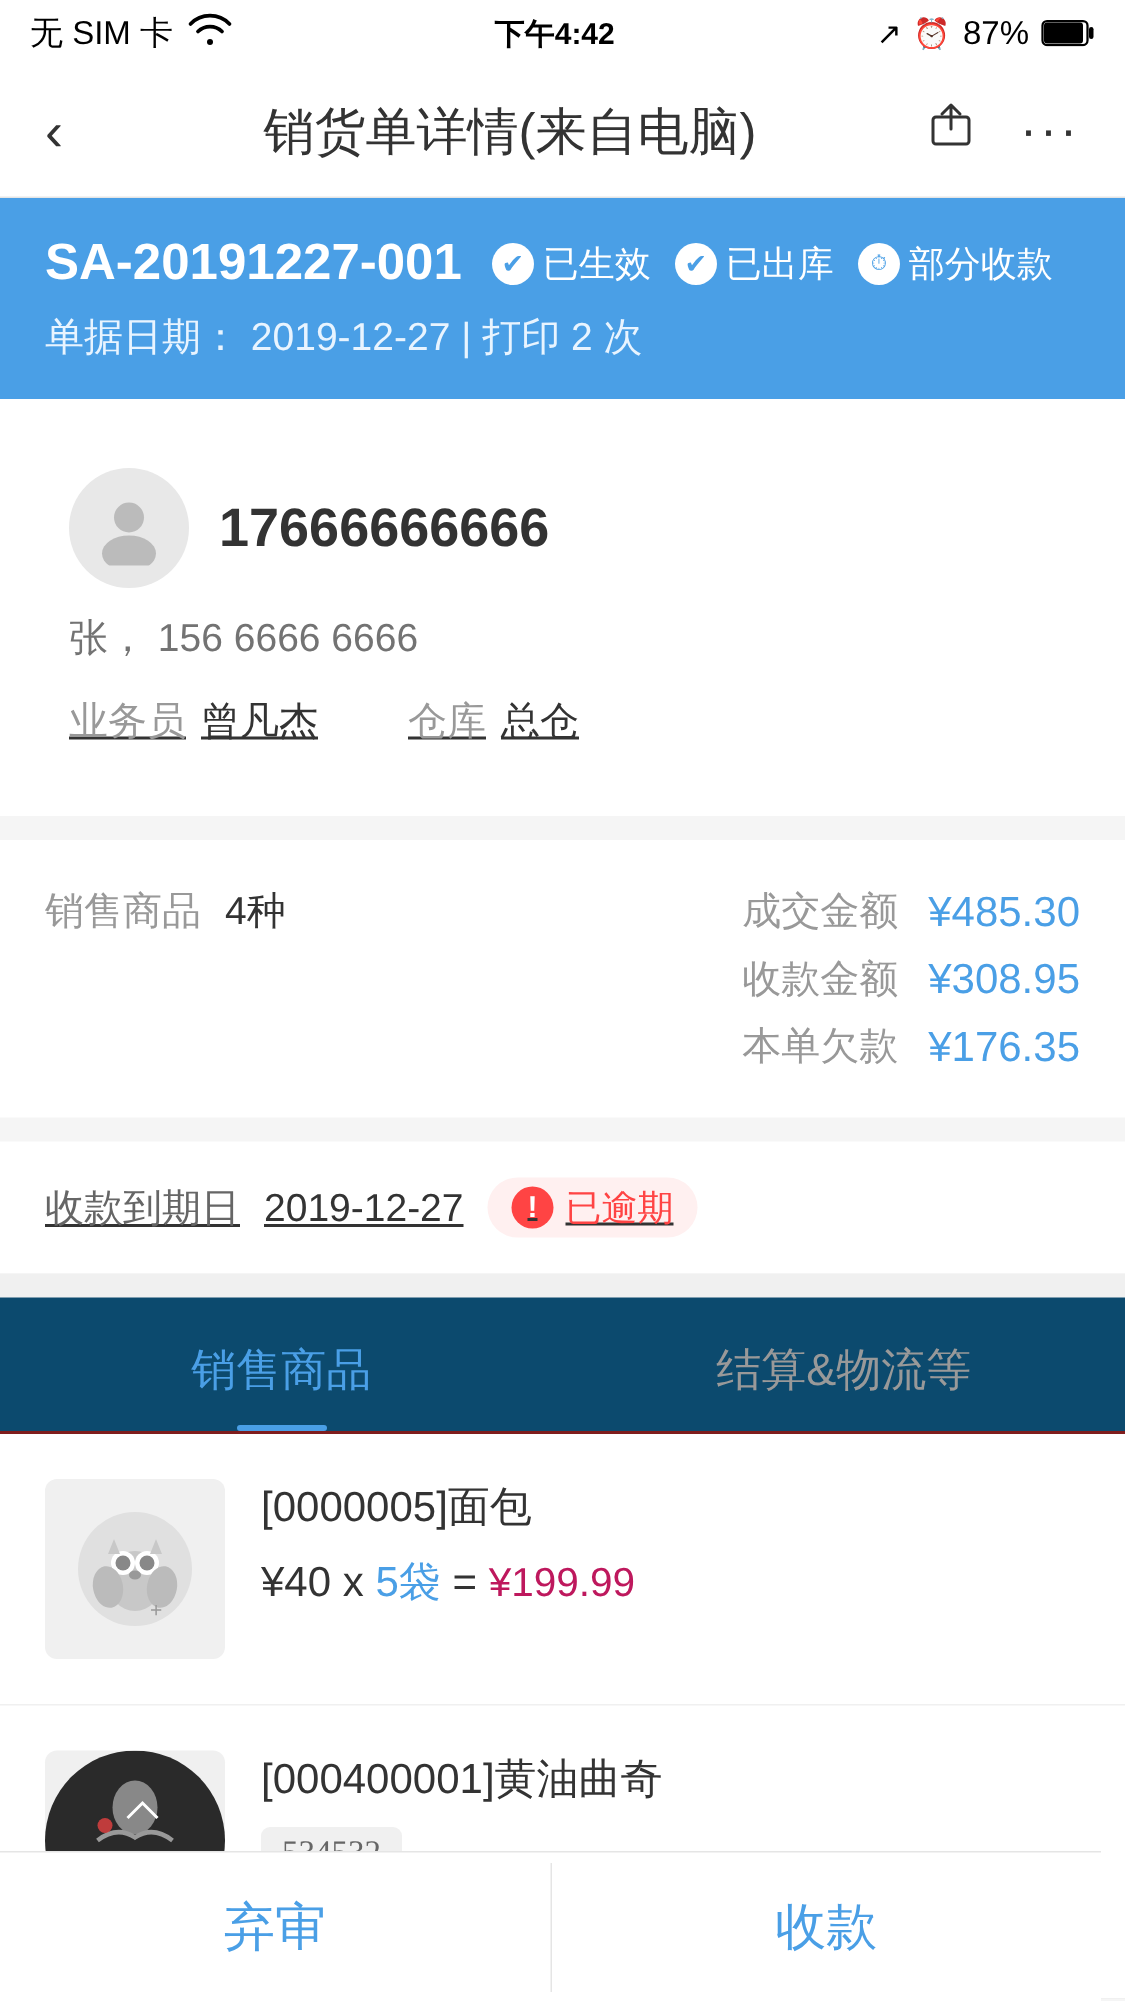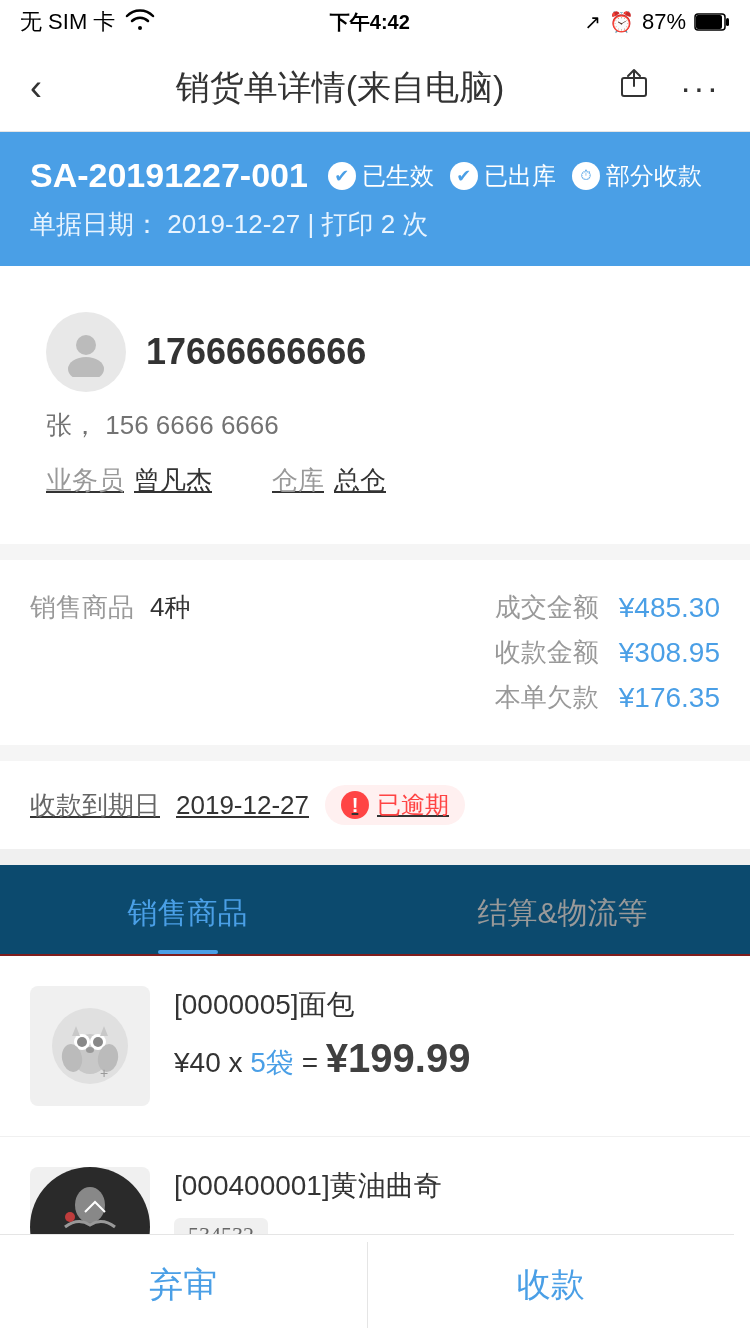--- a/index.html
+++ b/index.html
@@ -327,23 +327,23 @@
     }
     .product-price-row {
       font-size: 28px;
       color: #333;
     }
     .price-highlight {
       color: #4A9FE6;
       font-weight: 500;
     }
     .price-total {
-      color: #404040;
-      font-weight: 700;
-      font-size: 40px;
+      color: #be185d;
+      font-weight: 400;
+      font-size: 27px;
     }
 
     
     .bottom-bar {
       position: fixed;
       bottom: 0;
       width: 734px;
       height: 100px;
       background: #fff;
       border-top: 1px solid #e5e5e5;

